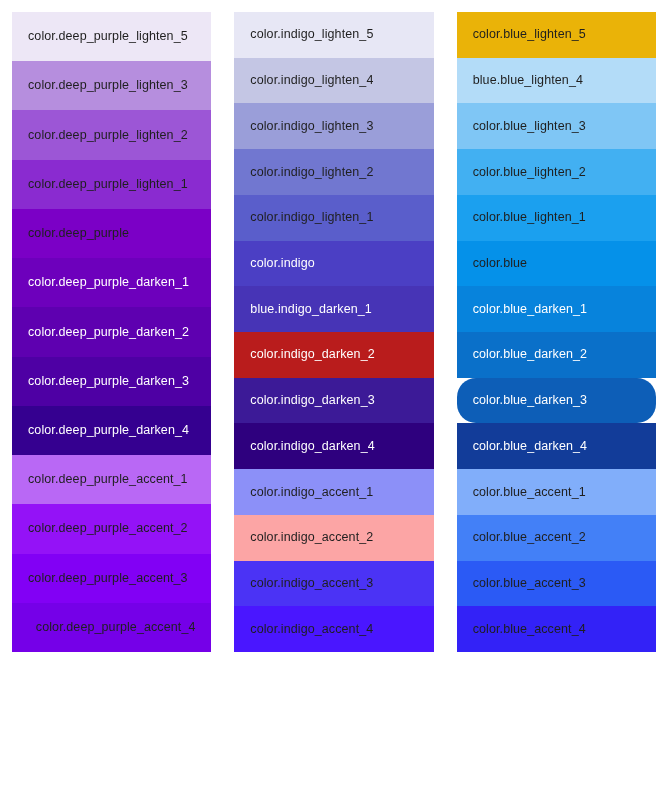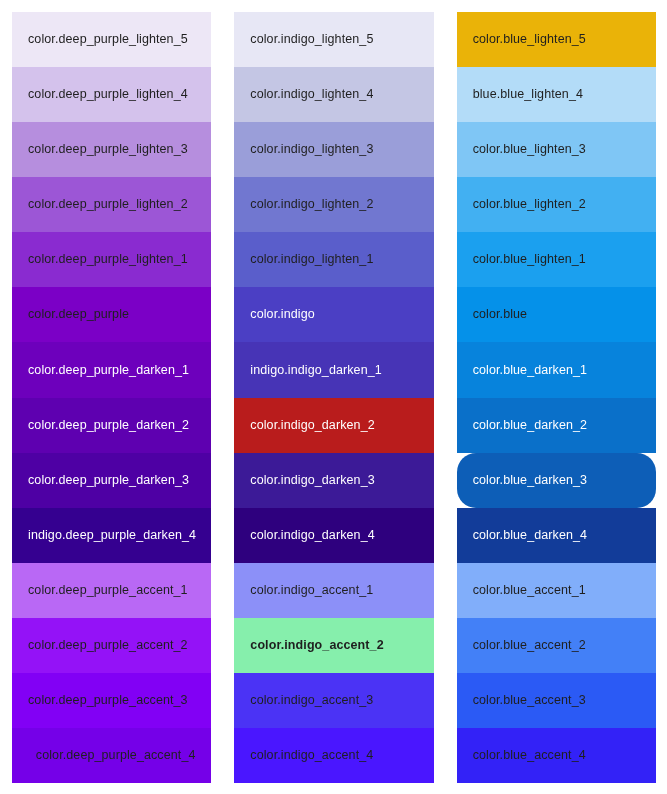--- a/index.html
+++ b/index.html
@@ -22,21 +22,21 @@
     box-sizing: border-box;
     width: 667px;
     height: 794px;
     gap: 23px;
   }
   .palette-column {
     display: flex;
     flex-direction: column;
     flex: 1 1 0;
     min-width: 0;
-    height: 771px;
+    height: 640px;
   }
   .swatch-row {
     flex: 1 1 0;
     display: flex;
     align-items: center;
     padding-left: 16px;
     padding-right: 8px;
     box-sizing: border-box;
     min-height: 0;
   }
@@ -52,23 +52,20 @@
   .text-light { color: #ffffff; }
 </style>
 </head>
 <body>
 
 <div id="palette-grid">
     <div class="palette-column">
       <div class="swatch-row" style="background-color: rgb(237, 231, 246);">
         <span class="swatch-label text-dark">color.deep_purple_lighten_5</span>
       </div>
-      <div class="swatch-row" style="background-color: rgb(212, 194, 236);">
-        <span class="swatch-label text-dark">color.deep_purple_lighten_4</span>
-      </div>
       <div class="swatch-row" style="background-color: rgb(182, 142, 222);">
         <span class="swatch-label text-dark">color.deep_purple_lighten_3</span>
       </div>
       <div class="swatch-row" style="background-color: rgb(156, 86, 214);">
         <span class="swatch-label text-dark">color.deep_purple_lighten_2</span>
       </div>
       <div class="swatch-row" style="background-color: rgb(138, 43, 208);">
         <span class="swatch-label text-dark">color.deep_purple_lighten_1</span>
       </div>
       <div class="swatch-row" style="background-color: rgb(123, 0, 198);">
@@ -77,21 +74,21 @@
       <div class="swatch-row" style="background-color: rgb(109, 0, 188);">
         <span class="swatch-label text-light">color.deep_purple_darken_1</span>
       </div>
       <div class="swatch-row" style="background-color: rgb(94, 0, 176);">
         <span class="swatch-label text-light">color.deep_purple_darken_2</span>
       </div>
       <div class="swatch-row" style="background-color: rgb(78, 0, 164); text-align: center;">
         <span class="swatch-label text-light">color.deep_purple_darken_3</span>
       </div>
       <div class="swatch-row" style="background-color: rgb(53, 0, 144);">
-        <span class="swatch-label text-light">indigo.deep_purple_darken_4</span>
+        <span class="swatch-label text-light">color.deep_purple_darken_4</span>
       </div>
       <div class="swatch-row" style="background-color: rgb(185, 104, 245); text-align: center;">
         <span class="swatch-label text-dark">color.deep_purple_accent_1</span>
       </div>
       <div class="swatch-row" style="background-color: rgb(148, 18, 247);">
         <span class="swatch-label text-dark">color.deep_purple_accent_2</span>
       </div>
       <div class="swatch-row" style="background-color: rgb(130, 0, 245);">
         <span class="swatch-label text-dark">color.deep_purple_accent_3</span>
       </div>
@@ -112,35 +109,35 @@
       <div class="swatch-row" style="background-color: rgb(113, 119, 208);">
         <span class="swatch-label text-dark">color.indigo_lighten_2</span>
       </div>
       <div class="swatch-row" style="background-color: rgb(90, 94, 203);">
         <span class="swatch-label text-dark">color.indigo_lighten_1</span>
       </div>
       <div class="swatch-row" style="background-color: rgb(75, 63, 196);">
         <span class="swatch-label text-light">color.indigo</span>
       </div>
       <div class="swatch-row" style="background-color: rgb(71, 52, 182);">
-        <span class="swatch-label text-light">indigo.indigo_darken_1</span>
+        <span class="swatch-label text-light">blue.indigo_darken_1</span>
       </div>
       <div class="swatch-row" style="background-color: #b91c1c;">
         <span class="swatch-label text-light">color.indigo_darken_2</span>
       </div>
       <div class="swatch-row" style="background-color: rgb(60, 26, 151);">
         <span class="swatch-label text-light">color.indigo_darken_3</span>
       </div>
       <div class="swatch-row" style="background-color: rgb(46, 0, 126);">
         <span class="swatch-label text-light">color.indigo_darken_4</span>
       </div>
       <div class="swatch-row" style="background-color: rgb(140, 144, 248);">
         <span class="swatch-label text-dark">color.indigo_accent_1</span>
       </div>
-      <div class="swatch-row" style="background-color: #86efac; font-weight: bold;">
+      <div class="swatch-row" style="background-color: #fca5a5;">
         <span class="swatch-label text-dark">color.indigo_accent_2</span>
       </div>
       <div class="swatch-row" style="background-color: rgb(75, 51, 245);">
         <span class="swatch-label text-dark">color.indigo_accent_3</span>
       </div>
       <div class="swatch-row" style="background-color: rgb(74, 22, 255);">
         <span class="swatch-label text-dark">color.indigo_accent_4</span>
       </div>
     </div>
     <div class="palette-column">

